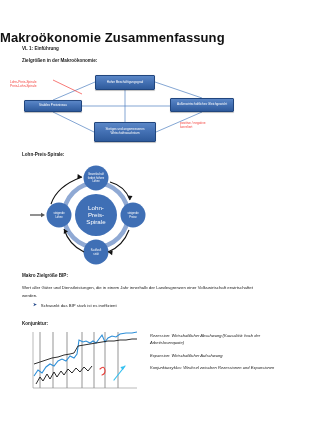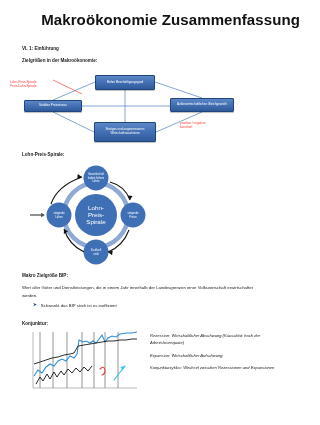--- a/index.html
+++ b/index.html
@@ -6,23 +6,23 @@
   body{
     width:300px;height:425px;
     background:#ffffff;
     font-family:"Liberation Sans",sans-serif;
     color:#1a1a1a;
     overflow:hidden;
   }
   .page{position:relative;width:300px;height:425px;background:#fff;}
 
   .doc-title{
-    position:absolute;top:11px;left:0;width:300px;
-    text-align:right;
-    font-size:15px;font-weight:bold;letter-spacing:.1px;
+    position:absolute;top:30px;left:0;width:300px;
+    text-align:left;
+    font-size:13px;font-weight:bold;letter-spacing:.1px;
     color:#111;
   }
   .lecture-line{
     position:absolute;top:46px;left:22px;
     font-size:4.6px;font-weight:bold;color:#1a1a1a;
   }
   .sub-head{
     position:absolute;left:22px;
     font-size:4.6px;font-weight:bold;color:#1a1a1a;
   }

